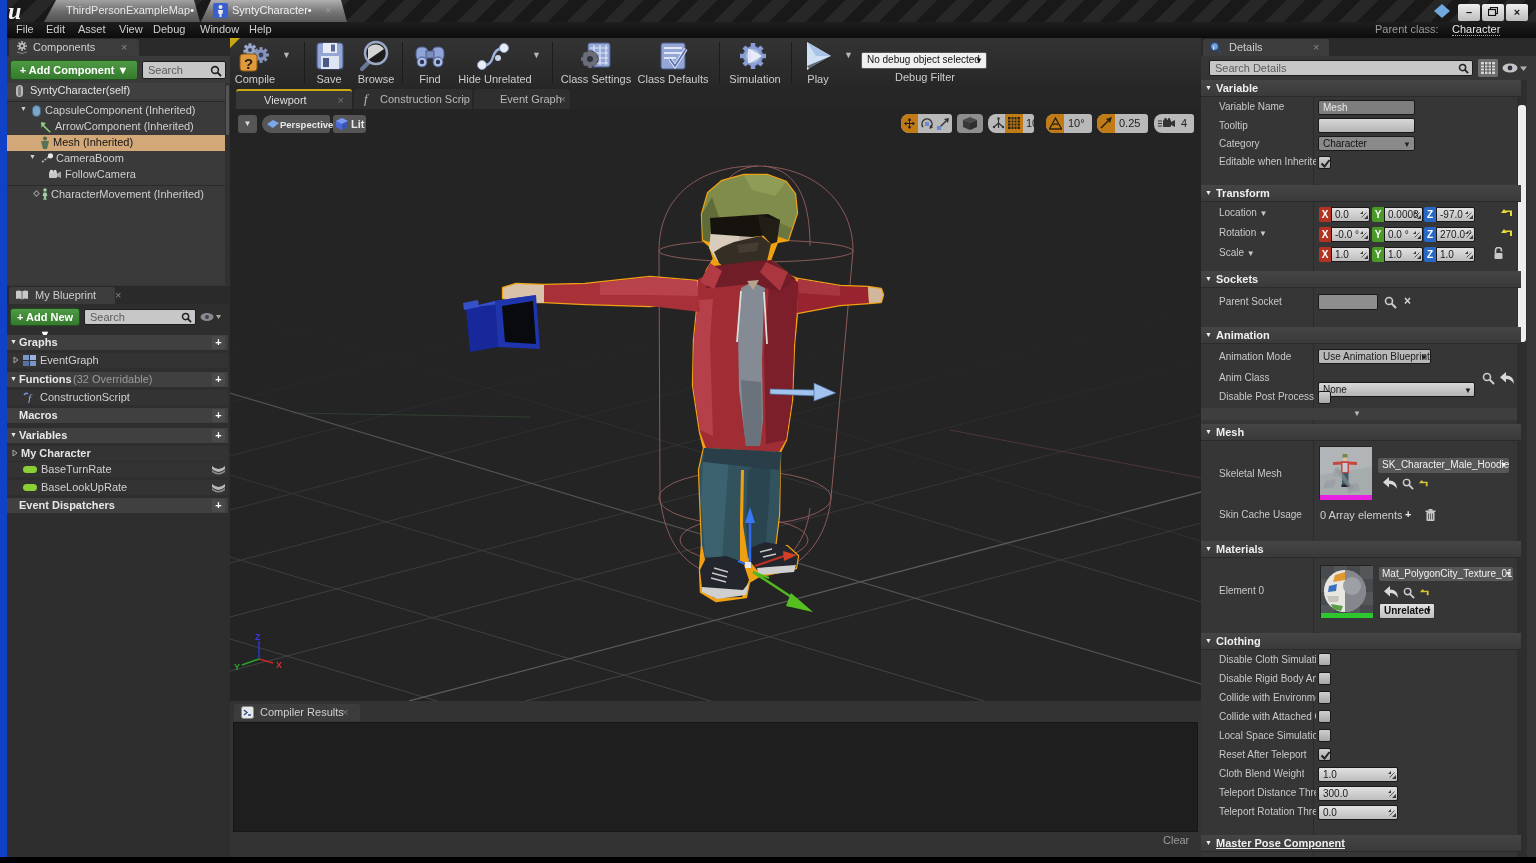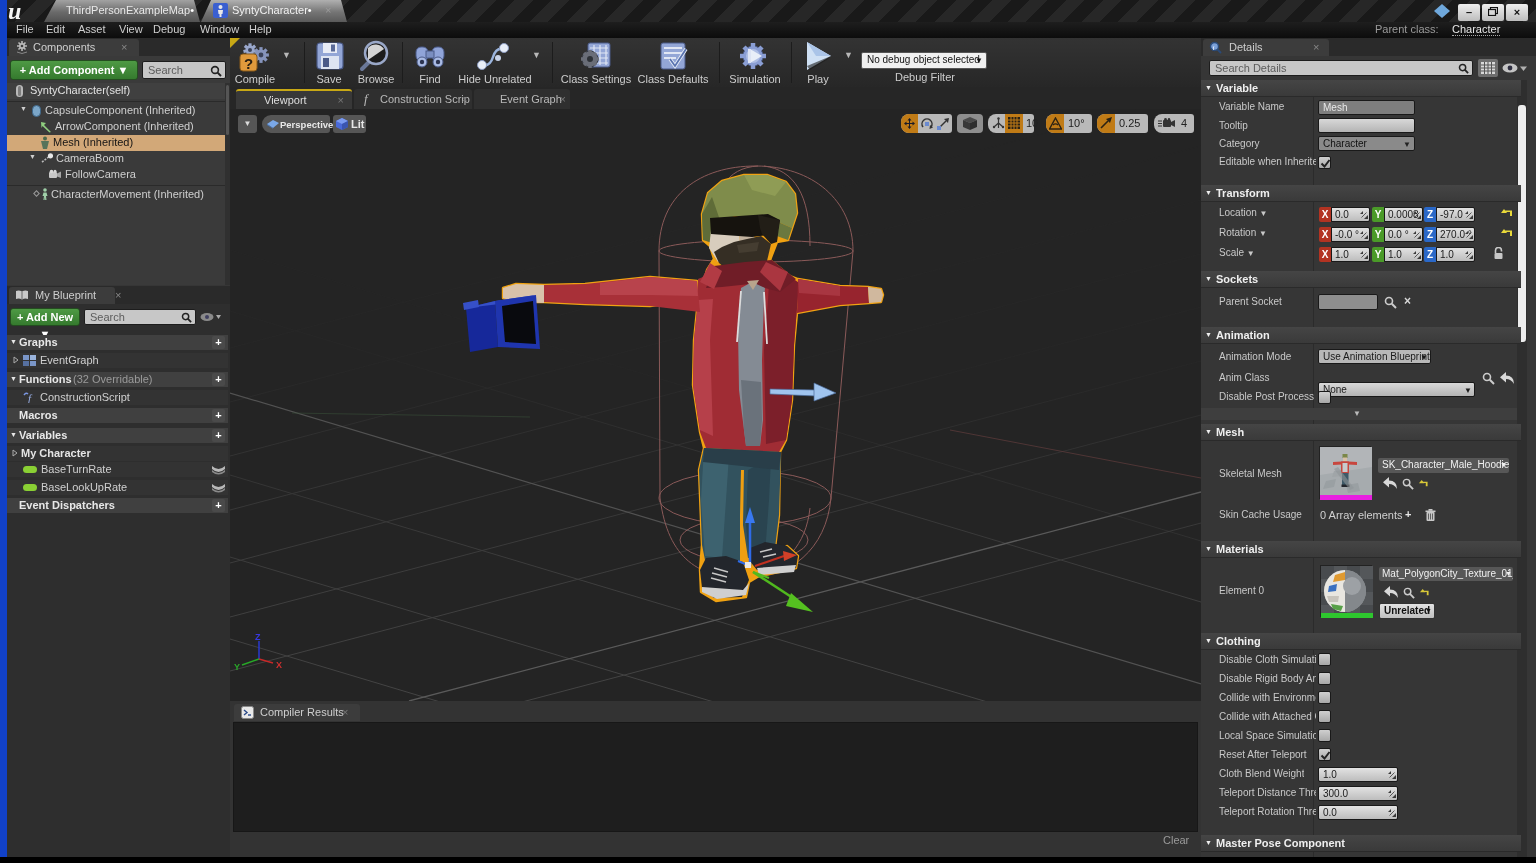--- a/index.html
+++ b/index.html
@@ -1009,19 +1009,19 @@
           <span style="position:absolute;left:4px;top:1px;">0.0</span>
           <svg style="position:absolute;right:1px;top:3px;" width="8" height="8" viewBox="0 0 8 8">
             <polygon points="0,3 3,0 3,3" fill="#3a3a3a"></polygon>
             <polygon points="4,8 8,4 8,8" fill="#3a3a3a"></polygon>
             <path d="M1.5 6.5 L6.5 1.5" stroke="#3a3a3a" stroke-width="0.8"></path>
           </svg>
         </div>
       </div>
     <div class="dhead" style="top:797px;">
         <span class="abs" style="left:4px; top:4px; font-size:7px; font-weight:normal;">▼</span>
-        <span class="abs" style="left:15px; top:2px;">Master Pose Component</span>
+        <span class="abs" style="left:15px; top:2px;text-decoration:underline;">Master Pose Component</span>
       </div>
   </div>
 
   <div class="abs" id="bluestrip"></div>
   <div class="abs" id="blackbottom"></div>
 </div>
 
 </body></html>

